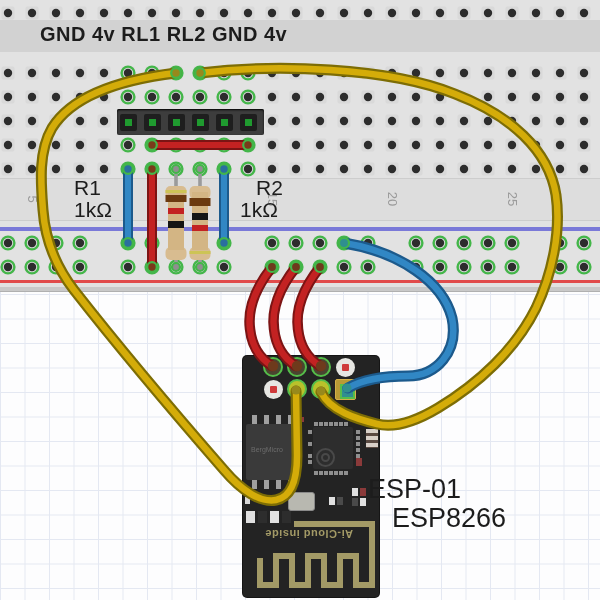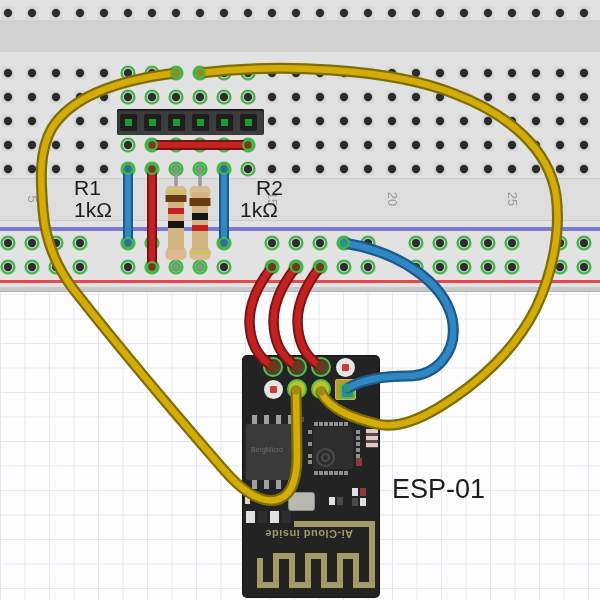--- a/index.html
+++ b/index.html
@@ -1102,18 +1102,20 @@
     </g>
 
     <g>
       <path class="wc" stroke="#7d6d05" stroke-width="11" d="M 200 73 C 275 64 388 67 455 94 C 510 115 549 150 556 195 C 561 230 553 272 536 308 C 515 350 478 384 438 408 C 413 423 393 428 377 424 C 357 419 330 411 321 392"></path>
       <path class="wc" stroke="#d4ac09" stroke-width="6.5" d="M 200 73 C 275 64 388 67 455 94 C 510 115 549 150 556 195 C 561 230 553 272 536 308 C 515 350 478 384 438 408 C 413 423 393 428 377 424 C 357 419 330 411 321 392"></path>
       <circle cx="200" cy="73" r="4.8" fill="#97891c" stroke="#43b649" stroke-width="2.2"></circle>
       <circle cx="321" cy="391" r="4.5" fill="#97891c"></circle>
     </g>
   </svg>
 
+  <div class="lbl band-label">GND 4v RL1 RL2 GND 4v</div>
   <div class="lbl rlabel" style="left:74px;top:176px">R1</div>
   <div class="lbl rlabel" style="left:74px;top:198px">1kΩ</div>
   <div class="lbl rlabel" style="left:256px;top:176px">R2</div>
   <div class="lbl rlabel" style="left:240px;top:198px">1kΩ</div>
-  <div class="lbl esp-label" style="left:392px;top:474px">ESP-01</div>
+  <div class="lbl esp-label" style="left:368px;top:474px">ESP-01</div>
+  <div class="lbl esp-label" style="left:392px;top:503px">ESP8266</div>
 </div>
 
 </body></html>

